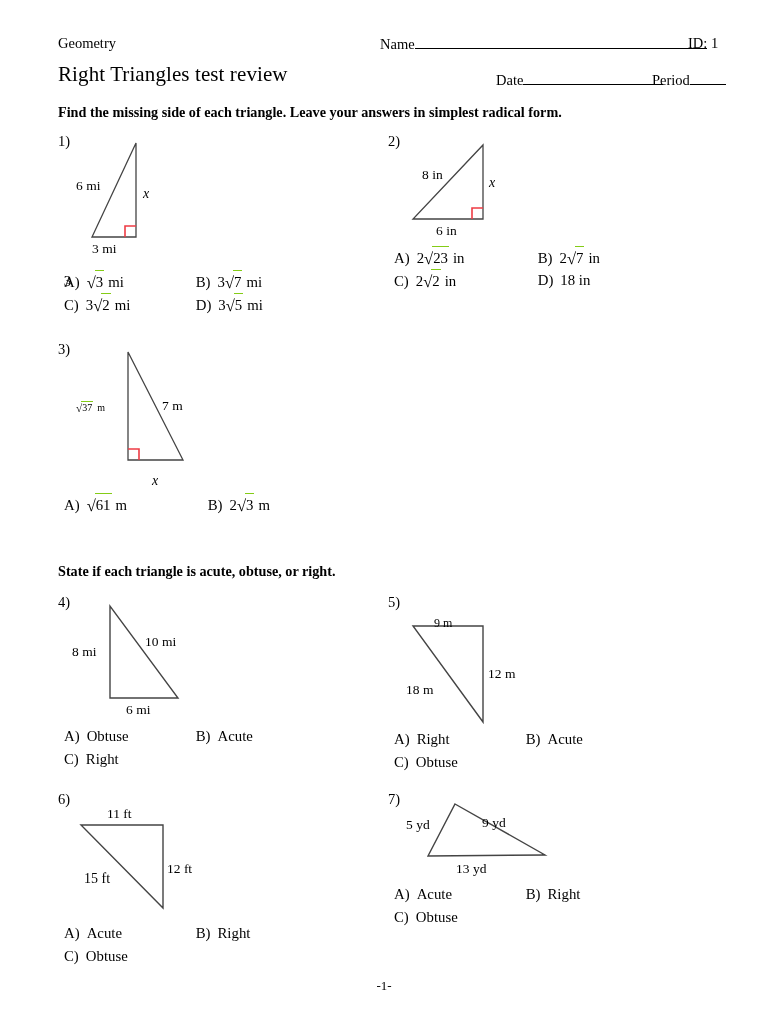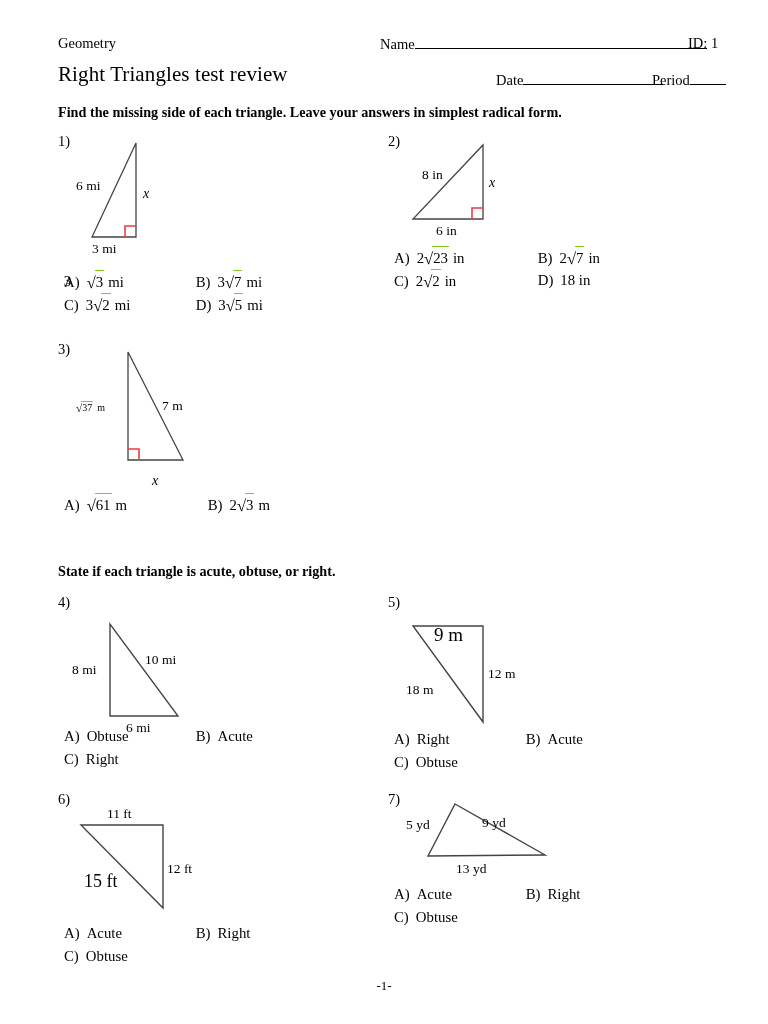--- a/index.html
+++ b/index.html
@@ -222,21 +222,21 @@
         <span class="choice col-a-wide"><span class="lab">A)</span><span class="rad"><span class="coef"></span><span class="surd">√</span><span class="radicand">61</span></span><span class="unit">m</span></span>
         <span class="choice"><span class="lab">B)</span><span class="rad"><span class="coef">2</span><span class="surd">√</span><span class="radicand">3</span></span><span class="unit">m</span></span>
       </span>
     </div>
   </div>
 
   <div class="directions" id="directions-2">State if each triangle is acute, obtuse, or right.</div>
 
   <div class="problem" style="left:58px; top:594px;">
     <div class="prob-num">4)</div>
-    <div class="fig" style="left:0px; top:22px;">
+    <div class="fig" style="left:0px; top:4px;">
       <svg width="190" height="110" viewBox="0 0 190 110">
 
         <polygon points="52,8 52,100 120,100" fill="none" stroke="#444444" stroke-width="1.4"></polygon>
       </svg>
       <div style="position:absolute; left:14px; top:46px; font-size:13.5px;">8 mi</div>
       <div style="position:absolute; left:87px; top:36px; font-size:13.5px;">10 mi</div>
       <div style="position:absolute; left:68px; top:104px; font-size:13.5px;">6 mi</div>
     </div>
     <div class="choices" style="left:6px; top:131px;">
       <span class="choice-row">
@@ -249,21 +249,21 @@
     </div>
   </div>
 
   <div class="problem" style="left:388px; top:594px;">
     <div class="prob-num">5)</div>
     <div class="fig" style="left:0px; top:8px;">
       <svg width="190" height="130" viewBox="0 0 190 130">
 
         <polygon points="25,24 95,24 95,120" fill="none" stroke="#444444" stroke-width="1.4"></polygon>
       </svg>
-      <div style="position:absolute; left:46px; top:22px; font-size:19px;font-family:Liberation Serif, serif;">9 m</div>
+      <div style="position:absolute; left:46px; top:14px; font-size:12px;font-family:Liberation Serif, serif;">9 m</div>
       <div style="position:absolute; left:100px; top:64px; font-size:13.5px;">12 m</div>
       <div style="position:absolute; left:18px; top:80px; font-size:13.5px;">18 m</div>
     </div>
     <div class="choices" style="left:6px; top:134px;">
       <span class="choice-row">
         <span class="choice col-a"><span class="lab">A)</span><span>Right</span></span>
         <span class="choice"><span class="lab">B)</span><span>Acute</span></span>
       </span>
       <span class="choice-row">
         <span class="choice col-a"><span class="lab">C)</span><span>Obtuse</span></span>
@@ -273,21 +273,21 @@
 
   <div class="problem" style="left:58px; top:791px;">
     <div class="prob-num">6)</div>
     <div class="fig" style="left:0px; top:8px;">
       <svg width="190" height="120" viewBox="0 0 190 120">
 
         <polygon points="23,26 105,26 105,109" fill="none" stroke="#444444" stroke-width="1.4"></polygon>
       </svg>
       <div style="position:absolute; left:49px; top:7px; font-size:13.5px;text-align:right;">11 ft</div>
       <div style="position:absolute; left:109px; top:62px; font-size:13.5px;">12 ft</div>
-      <div style="position:absolute; left:26px; top:72px; font-size:18px;">15 ft</div>
+      <div style="position:absolute; left:26px; top:72px; font-size:14px;">15 ft</div>
     </div>
     <div class="choices" style="left:6px; top:131px;">
       <span class="choice-row">
         <span class="choice col-a"><span class="lab">A)</span><span>Acute</span></span>
         <span class="choice"><span class="lab">B)</span><span>Right</span></span>
       </span>
       <span class="choice-row">
         <span class="choice col-a"><span class="lab">C)</span><span>Obtuse</span></span>
       </span>
     </div>

